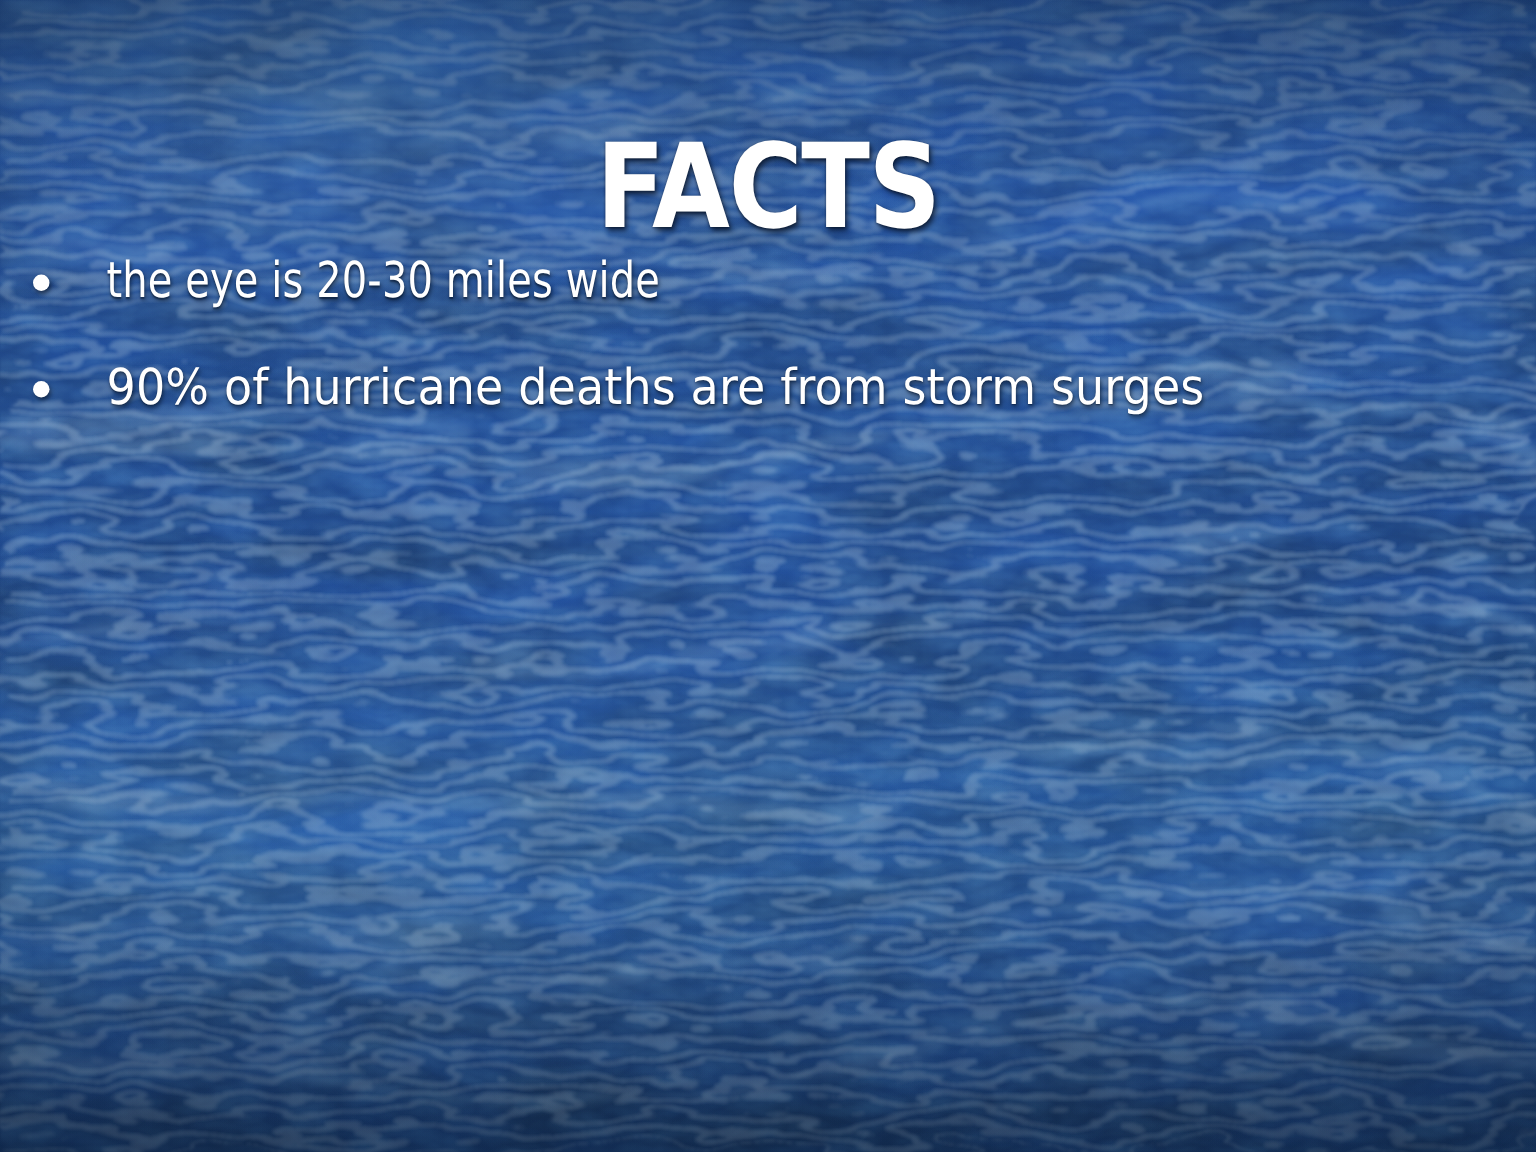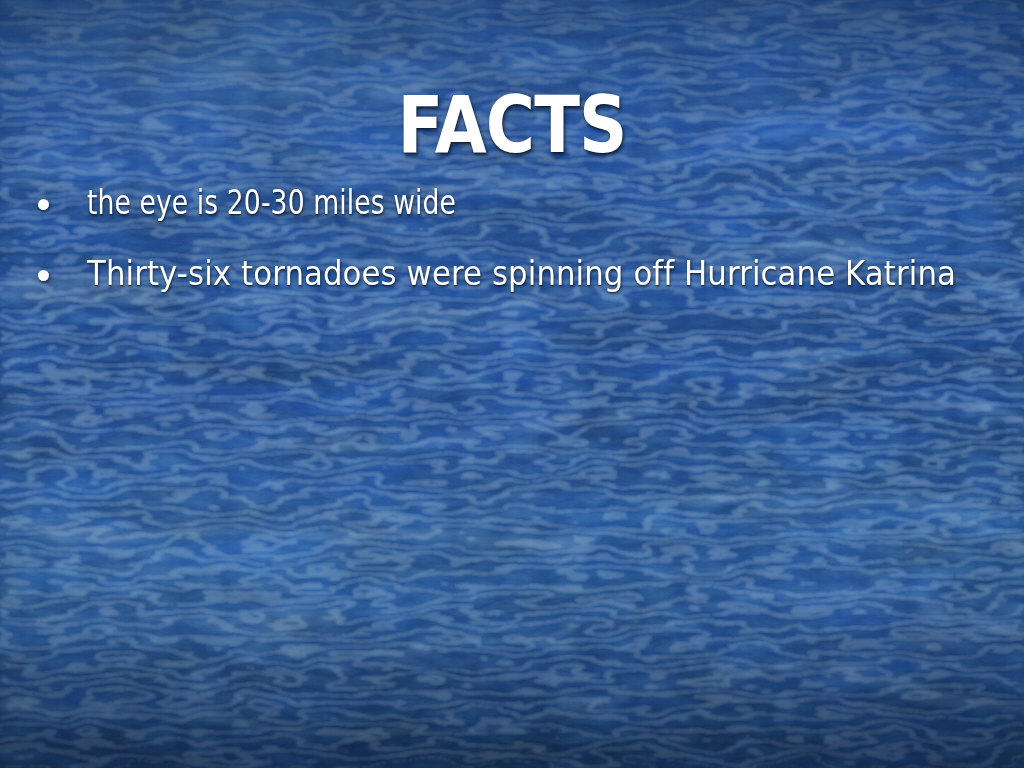--- a/index.html
+++ b/index.html
@@ -78,21 +78,21 @@
       0 1px 2px rgba(4,14,30,.55);
     white-space: nowrap;
   }
 
   #bullet-list {
     position: absolute;
     top: 152px;
     left: 0;
     width: 880px;
     list-style: none;
-    margin: 16px;
+    margin: 0;
     padding: 0;
   }
 
   .bullet-row {
     position: relative;
     height: 71px;
     display: flex;
     align-items: center;
   }
 
@@ -205,23 +205,23 @@
 
     <h1 id="page-title">FACTS</h1>
 
     <ul id="bullet-list">
 
       <li class="bullet-row">
         <span class="bullet-dot"></span>
         <span class="bullet-text" style="transform-origin: 0px 50%; transform: translateY(-52%) scaleX(0.8073);">the eye is 20-30 miles wide</span>
       </li>
 
-
-
-
       <li class="bullet-row">
         <span class="bullet-dot"></span>
-        <span class="bullet-text" style="transform-origin: 0px 50%; transform: translateY(-52%) scaleX(0.9333);">Thirty-six tornadoes were spinning off Hurricane Katrina</span>
+        <span class="bullet-text" style="transform-origin: 0px 50%; transform: translateY(-52%) scaleX(0.929);">90% of hurricane deaths are from storm surges</span>
       </li>
+
+
+
 
     </ul>
   </div>
 </div>
 
 </body></html>

